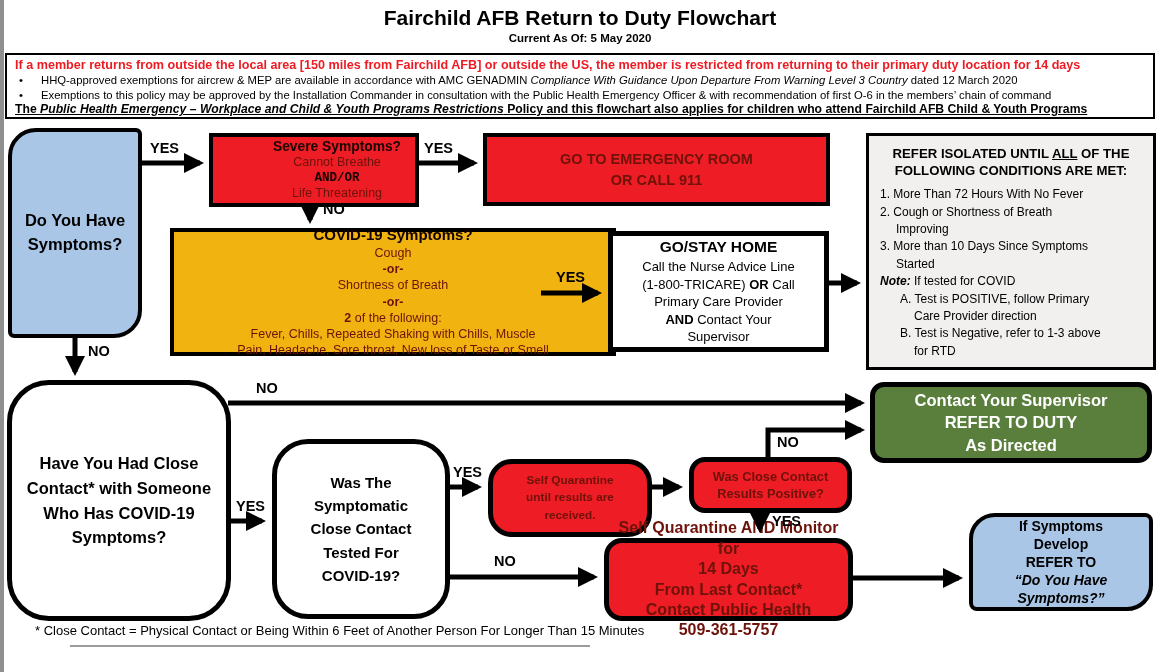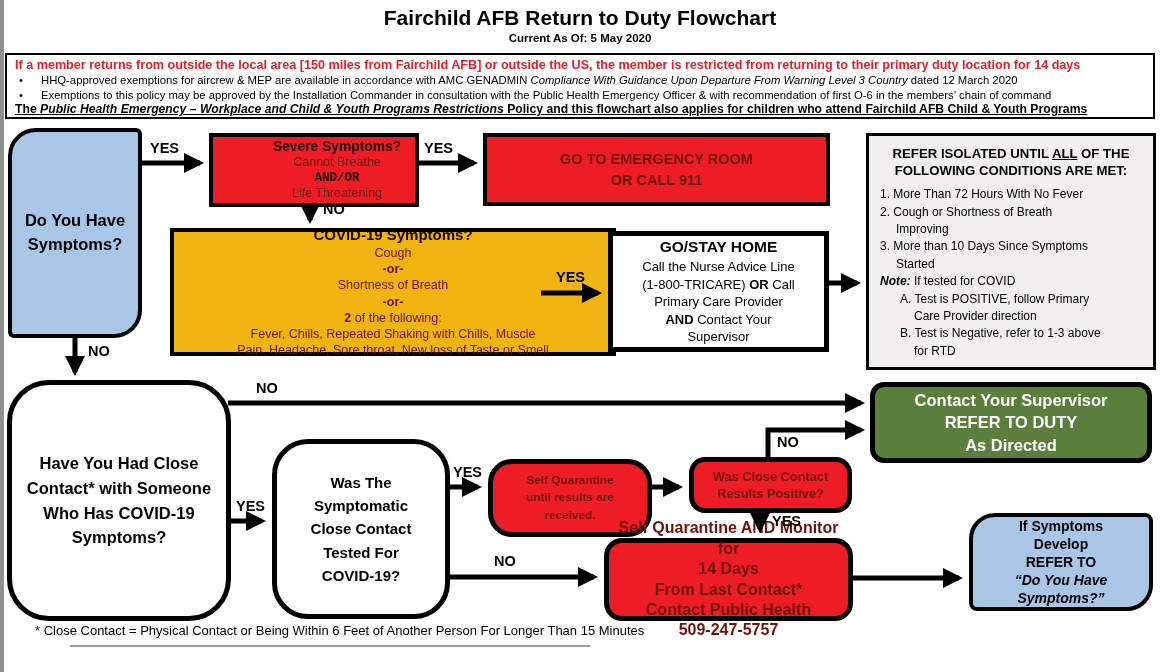--- a/index.html
+++ b/index.html
@@ -137,21 +137,21 @@
   <div class="node b-red maroon" style="left:689px;top:457px;width:163px;height:56px;border-width:5px;border-radius:16px;font-weight:bold;font-size:12.8px;line-height:1.35;">
     <div>Was Close Contact</div>
     <div>Results Positive?</div>
   </div>
 
   <div class="node b-red maroon" style="left:604px;top:538px;width:249px;height:83px;border-width:5px;border-radius:18px;font-weight:bold;font-size:16px;line-height:1.28;">
     <div>Self Quarantine AND Monitor for</div>
     <div>14 Days</div>
     <div>From Last Contact*</div>
     <div>Contact Public Health</div>
-    <div>509-247-5757</div>
+    <div>509-361-5757</div>
   </div>
 
   <div class="node b-blue" style="left:969px;top:513px;width:184px;height:98px;border-radius:26px 8px 26px 8px;font-weight:bold;font-size:14px;line-height:1.3;">
     <div>If Symptoms</div>
     <div>Develop</div>
     <div>REFER TO</div>
     <div style="font-style:italic;">“Do You Have</div>
     <div style="font-style:italic;">Symptoms?”</div>
   </div>
 

